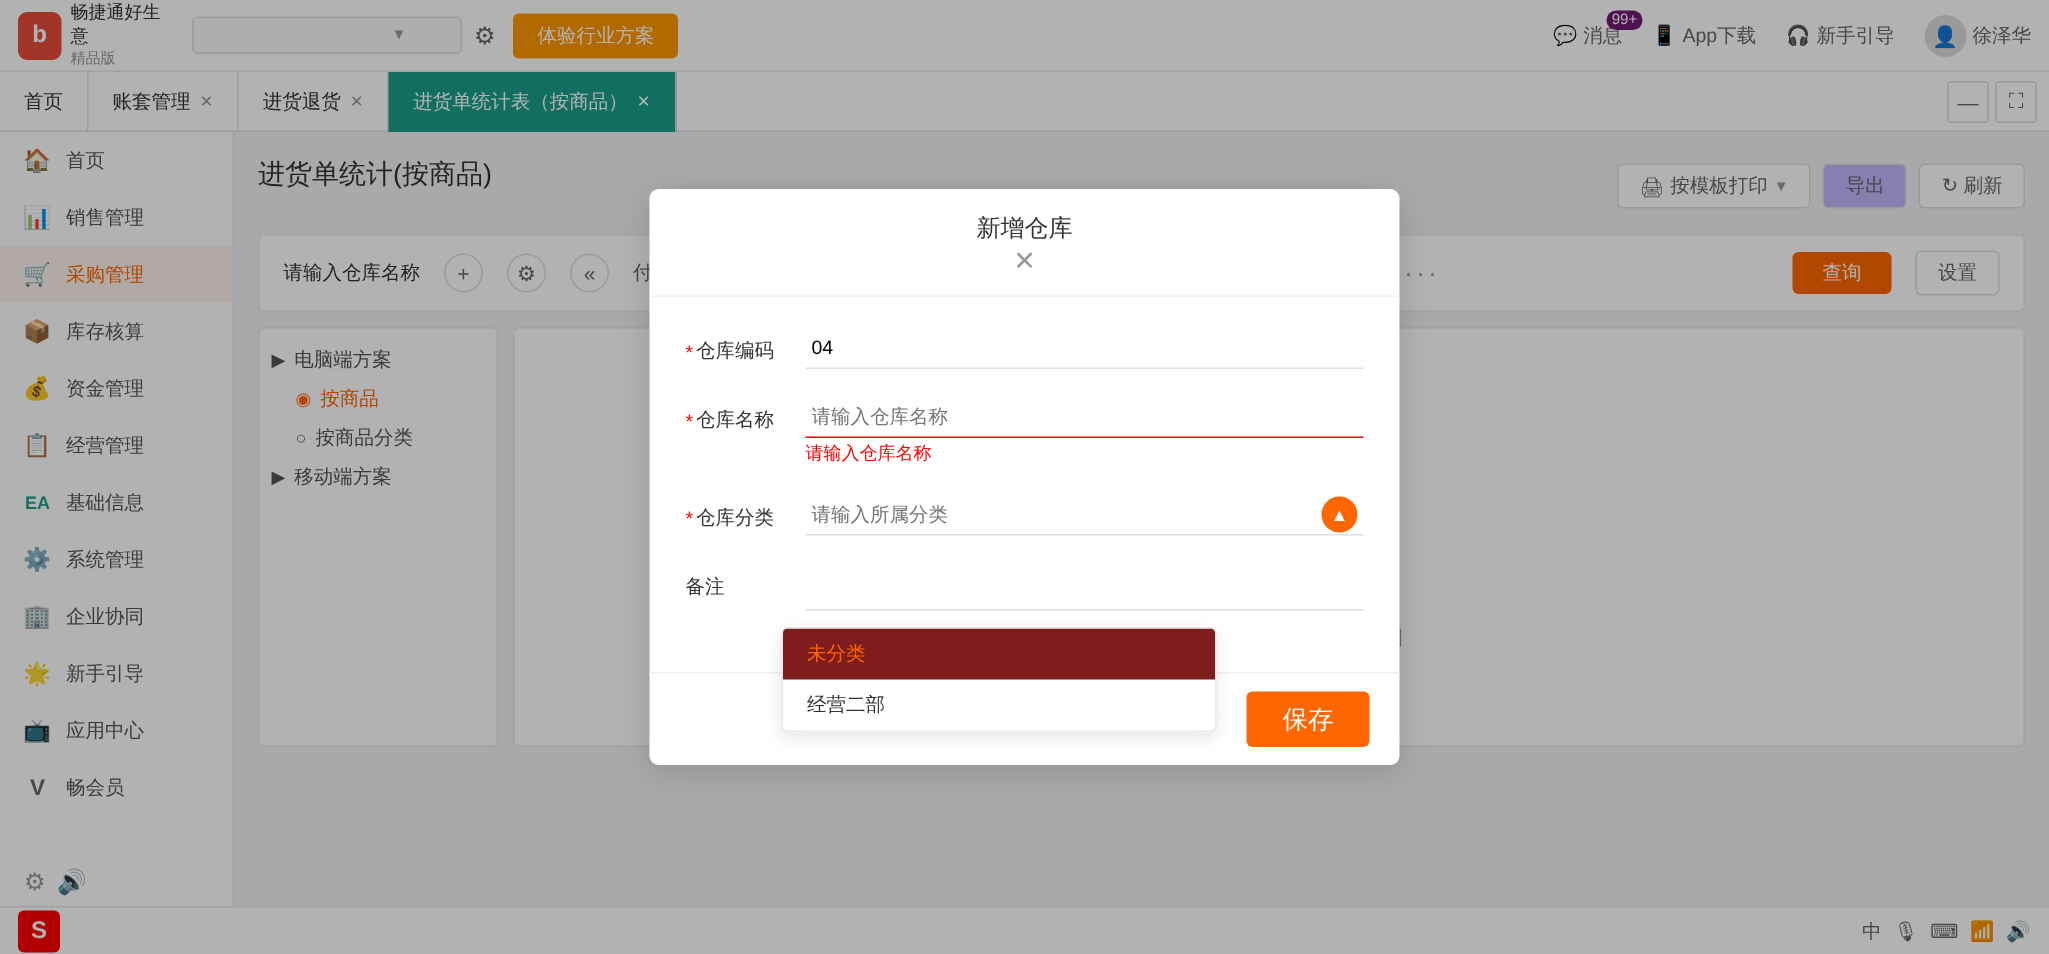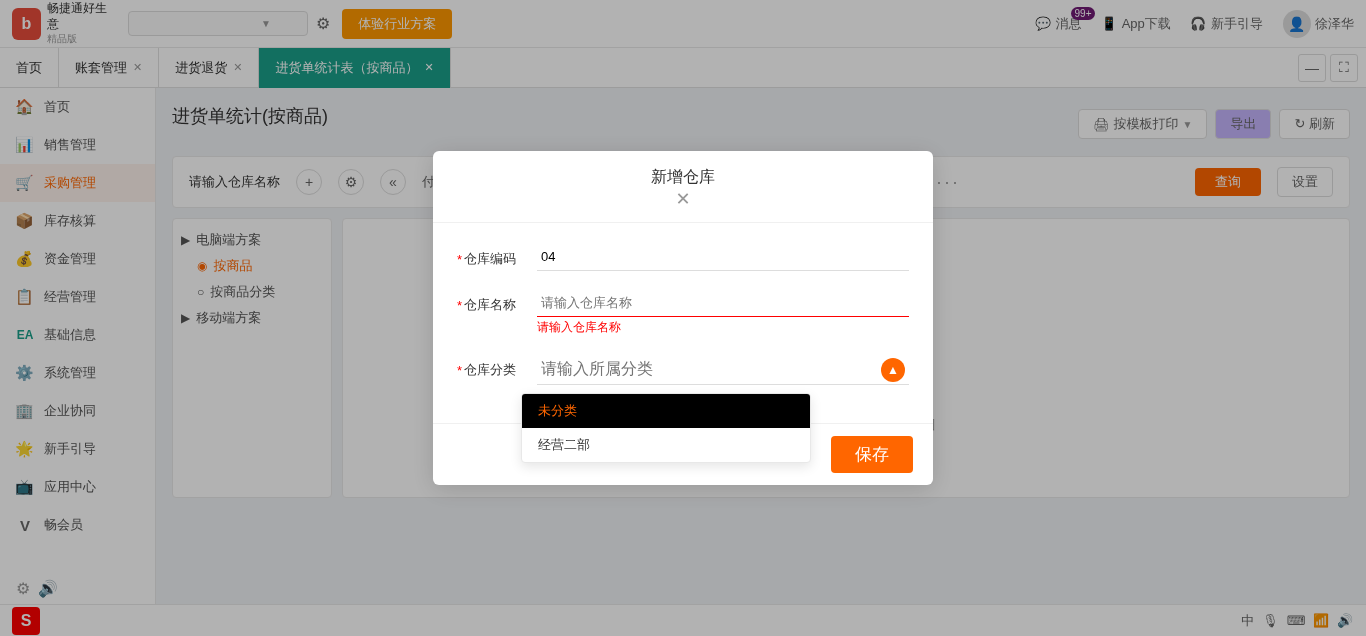--- a/index.html
+++ b/index.html
@@ -205,21 +205,21 @@
     .modal-field-content { flex: 1; }
     .modal-input {
       width: 100%; border: none; border-bottom: 1px solid #ddd;
       padding: 6px 4px; font-size: 13px; outline: none; background: transparent;
     }
     .modal-input.error { border-bottom-color: #f00; }
     .error-tip { color: #f00; font-size: 12px; margin-top: 2px; }
     .modal-select-container { position: relative; }
     .modal-select-input {
       width: 100%; border: none; border-bottom: 1px solid #ddd;
-      padding: 6px 4px; font-size: 16px; outline: none; background: transparent;
+      padding: 6px 4px; font-size: 13px; outline: none; background: transparent;
     }
     .modal-select-arrow {
       position: absolute; right: 4px; top: 50%; transform: translateY(-50%);
       width: 24px; height: 24px; background: #f60; border-radius: 50%;
       display: flex; align-items: center; justify-content: center;
       color: white; font-size: 12px; cursor: pointer;
     }
     .modal-textarea {
       width: 100%; border: none; border-bottom: 1px solid #ddd;
       padding: 6px 4px; font-size: 13px; outline: none; background: transparent;
@@ -236,21 +236,21 @@
       z-index: 300;
       min-width: 280px;
       overflow: hidden;
     }
     .dropdown-item {
       padding: 8px 16px;
       cursor: pointer;
       font-size: 13px;
       color: #333;
     }
-    .dropdown-item.selected { background: #000000; color: #f60; }
+    .dropdown-item.selected { background: #7f1d1d; color: #f60; }
 
     
     .modal-footer {
       display: flex; justify-content: flex-end;
       padding: 12px 20px;
       border-top: 1px solid #f0f0f0;
     }
     .btn-save {
       background: #f60; color: white; border: none;
       border-radius: 4px; padding: 7px 24px;
@@ -519,20 +519,28 @@
           <span>仓库分类</span>
         </div>
         <div class="modal-field-content">
           <div class="modal-select-container">
             <input class="modal-select-input" type="text" placeholder="请输入所属分类" style="">
             <div class="modal-select-arrow">▲</div>
           </div>
         </div>
       </div>
 
+      <div class="modal-field">
+        <div class="modal-field-label">
+          <span>备注</span>
+        </div>
+        <div class="modal-field-content">
+          <textarea class="modal-textarea" style=""></textarea>
+        </div>
+      </div>
 
     </div>
 
     <div style="position:relative;">
       <div class="dropdown-list" style="top:-30px;left:88px;width:290px;">
         <div class="dropdown-item selected">未分类</div>
         <div class="dropdown-item">经营二部</div>
       </div>
     </div>
 

